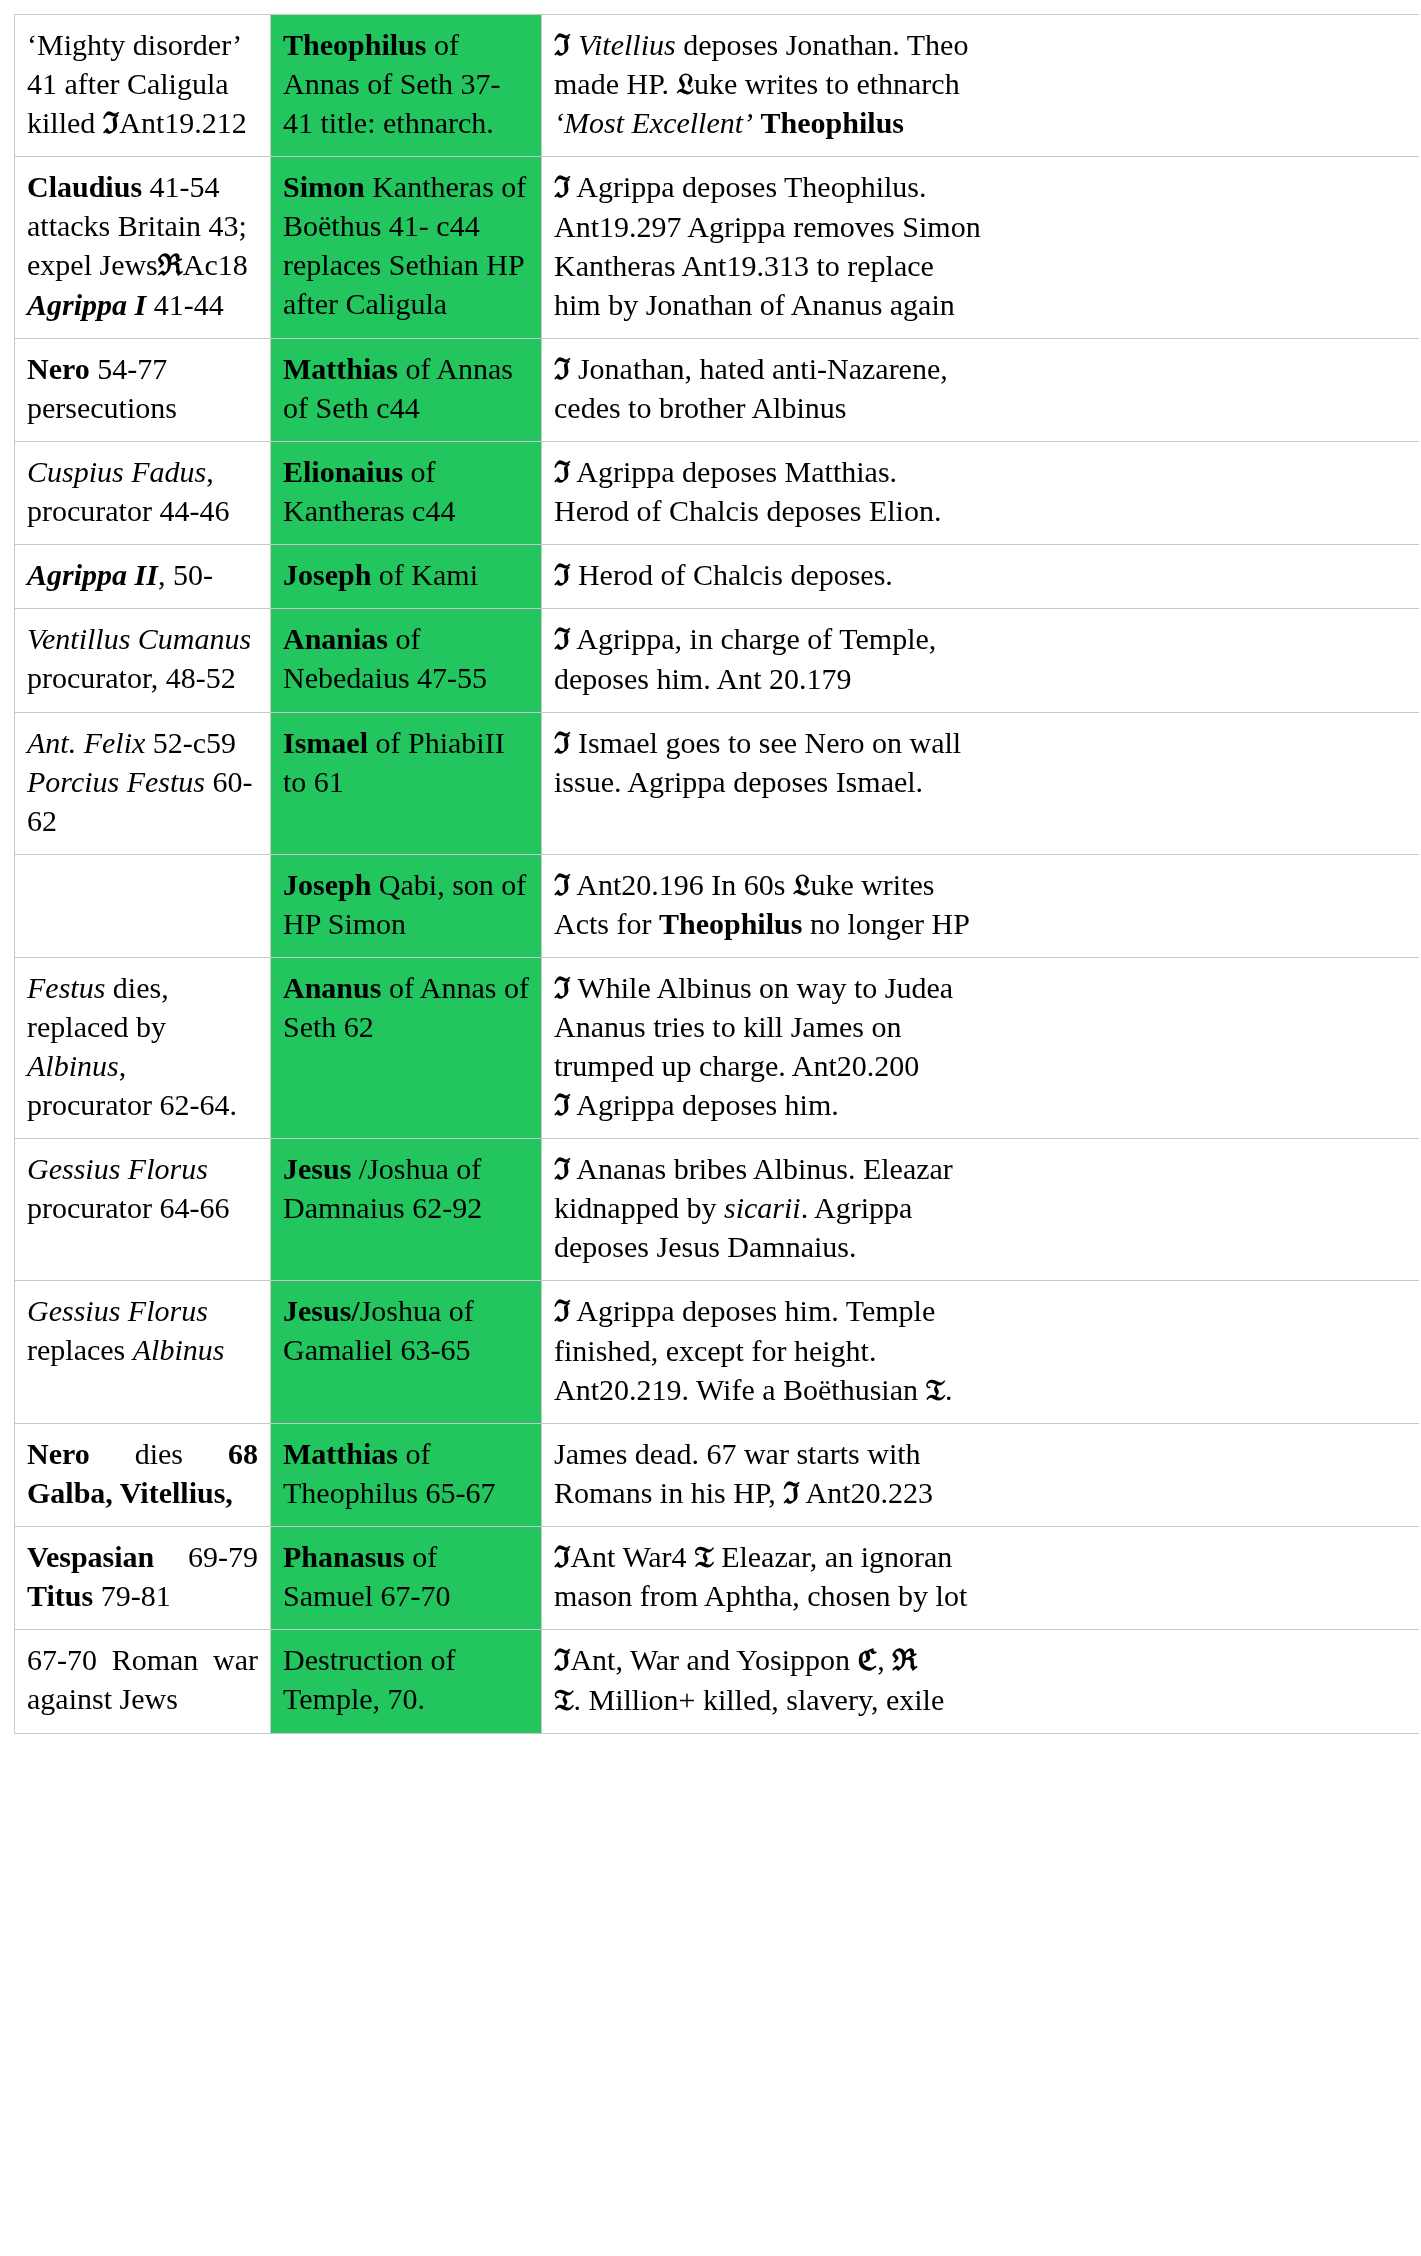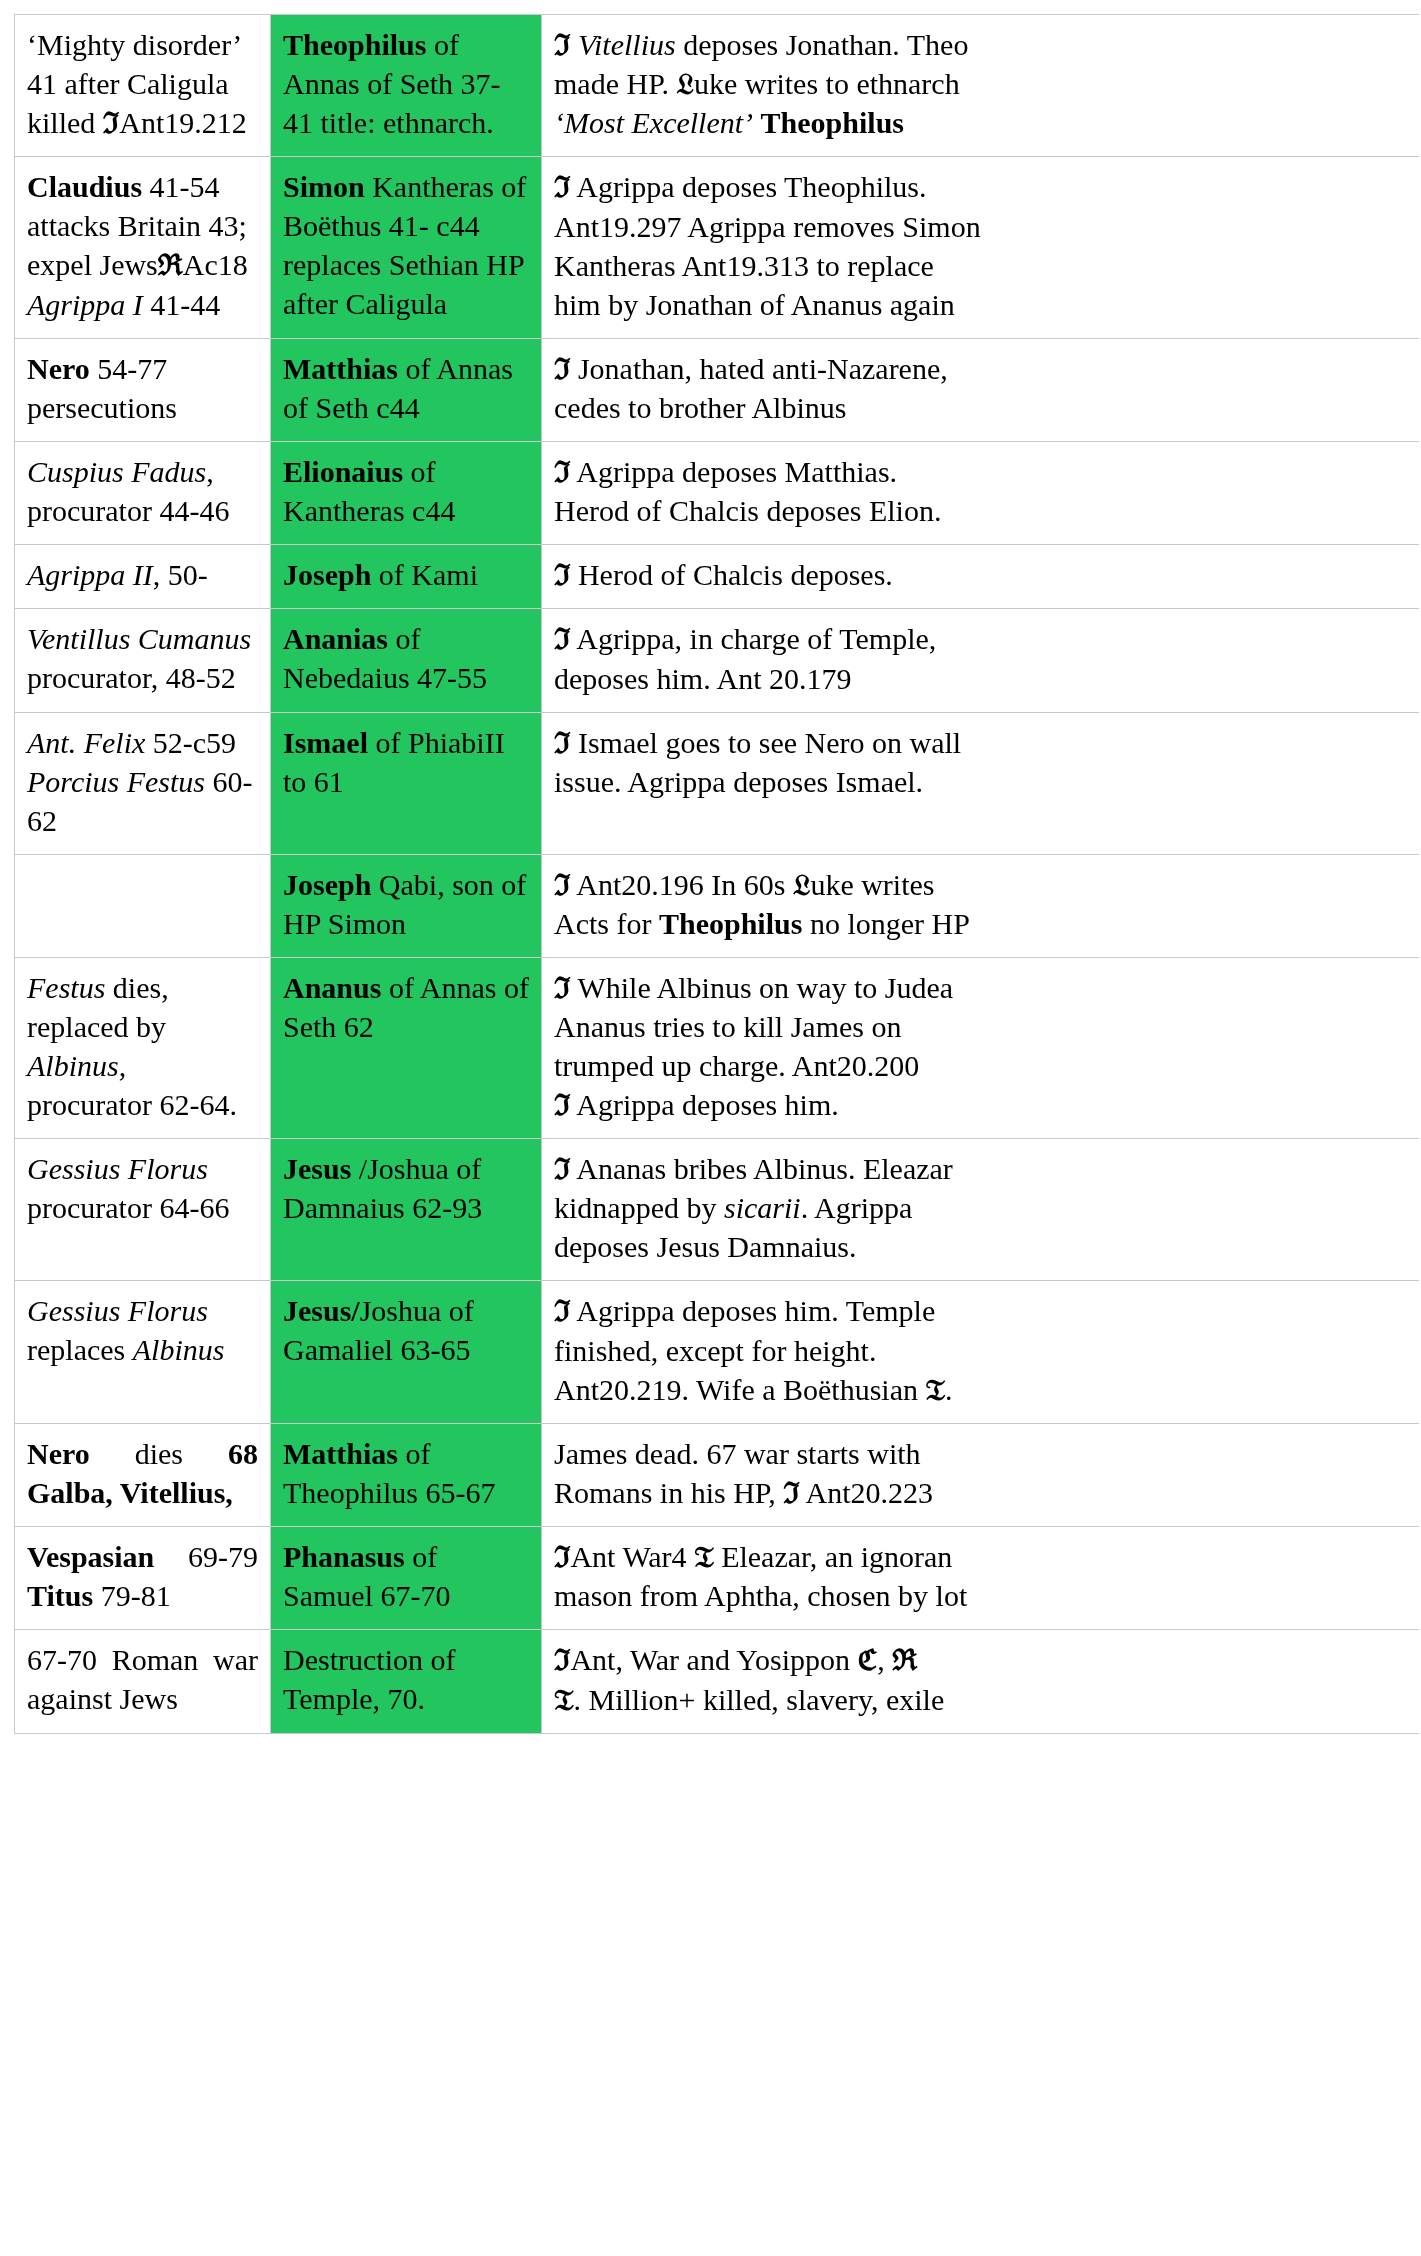--- a/index.html
+++ b/index.html
@@ -49,21 +49,21 @@
     white-space: nowrap;
     overflow: hidden;
   }
   table.timeline td.col-note .noteline {
     display: block;
   }
 
   
   .b   { font-weight: bold; }
   .i   { font-style: italic; }
-  .bi  { font-weight: normal; font-style: italic; }
+  .bi  { font-weight: bold; font-style: italic; }
   .n   { font-weight: normal; font-style: normal; }
   .frak {
     font-family: "DejaVu Serif", "Liberation Serif", serif;
     font-weight: bold;
     font-size: 0.98em;
   }
   .justify-spread {
     display: flex;
     justify-content: space-between;
   }
@@ -160,21 +160,21 @@
           <td class="col-priest"><span class="b">Ananus</span><span class="n"> of Annas of Seth 62</span></td>
           <td class="col-note">
             <span class="noteline"><span class="frak">ℑ</span><span class="n"> While Albinus on way to Judea</span></span>
             <span class="noteline"><span class="n">Ananus tries to kill James on</span></span>
             <span class="noteline"><span class="n">trumped up charge. Ant20.200</span></span>
             <span class="noteline"><span class="frak">ℑ</span><span class="n"> Agrippa deposes him.</span></span>
           </td>
         </tr>
         <tr>
           <td class="col-ruler"><span class="i">Gessius Florus</span><span class="n"> procurator 64-66</span></td>
-          <td class="col-priest"><span class="b">Jesus</span><span class="n"> /Joshua of Damnaius 62-93</span></td>
+          <td class="col-priest"><span class="b">Jesus</span><span class="n"> /Joshua of Damnaius 62-92</span></td>
           <td class="col-note">
             <span class="noteline"><span class="frak">ℑ</span><span class="n"> Ananas bribes Albinus. Eleazar</span></span>
             <span class="noteline"><span class="n">kidnapped by </span><span class="i">sicarii</span><span class="n">. Agrippa</span></span>
             <span class="noteline"><span class="n">deposes Jesus Damnaius.</span></span>
           </td>
         </tr>
         <tr>
           <td class="col-ruler"><span class="i">Gessius Florus</span><span class="n"> replaces </span><span class="i">Albinus</span></td>
           <td class="col-priest"><span class="b">Jesus/</span><span class="n">Joshua of Gamaliel 63-65</span></td>
           <td class="col-note">

